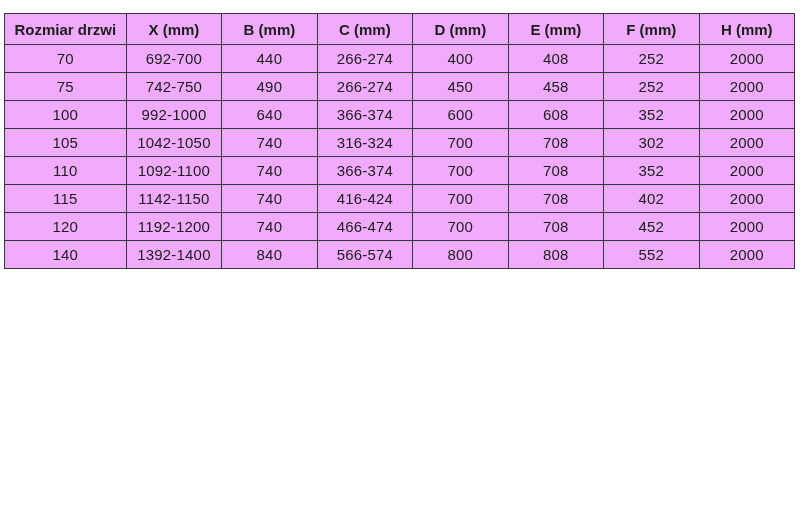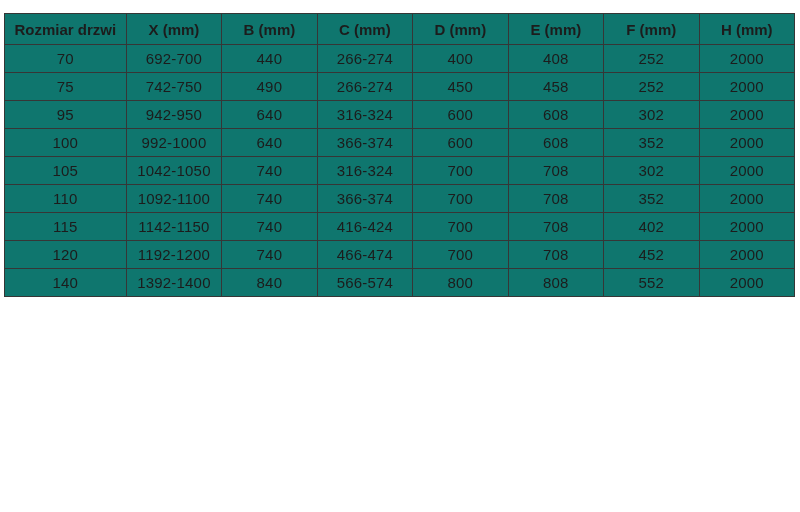--- a/index.html
+++ b/index.html
@@ -16,21 +16,21 @@
   .page {
     width: 800px;
     height: 512px;
     box-sizing: border-box;
   }
   table.spec-table {
     border-collapse: collapse;
     table-layout: fixed;
     width: 791px;
     margin: 13px 0 0 4px;
-    background: #0f766e;
+    background: #f0abfc;
   }
   table.spec-table th,
   table.spec-table td {
     border: 1px solid #363636;
     text-align: center;
     vertical-align: middle;
     color: #1c1c1c;
     font-size: 15px;
     line-height: 1;
     padding: 0;
@@ -91,30 +91,20 @@
           <td>75</td>
           <td>742-750</td>
           <td>490</td>
           <td>266-274</td>
           <td>450</td>
           <td>458</td>
           <td>252</td>
           <td>2000</td>
         </tr>
         <tr>
-          <td>95</td>
-          <td>942-950</td>
-          <td>640</td>
-          <td>316-324</td>
-          <td>600</td>
-          <td>608</td>
-          <td>302</td>
-          <td>2000</td>
-        </tr>
-        <tr>
           <td>100</td>
           <td>992-1000</td>
           <td>640</td>
           <td>366-374</td>
           <td>600</td>
           <td>608</td>
           <td>352</td>
           <td>2000</td>
         </tr>
         <tr>

